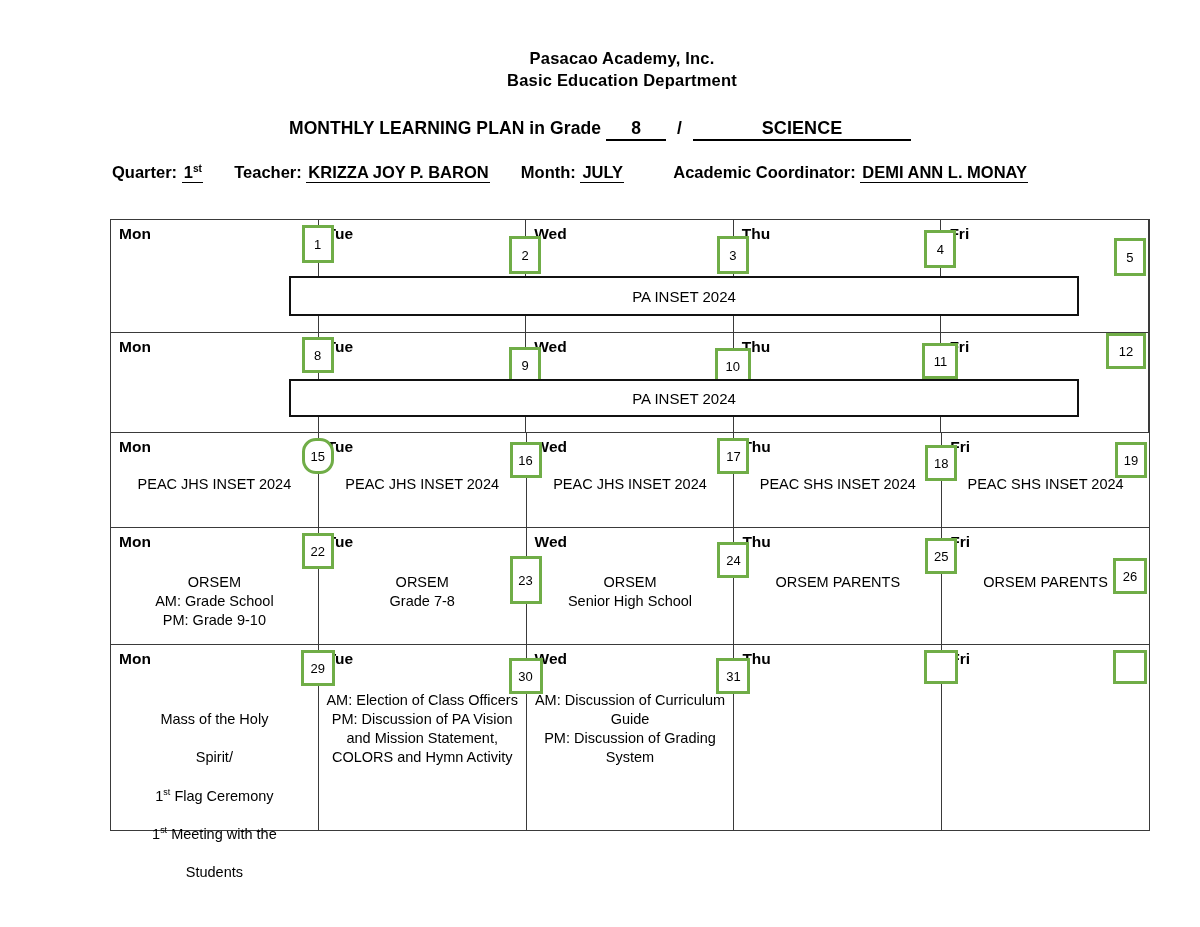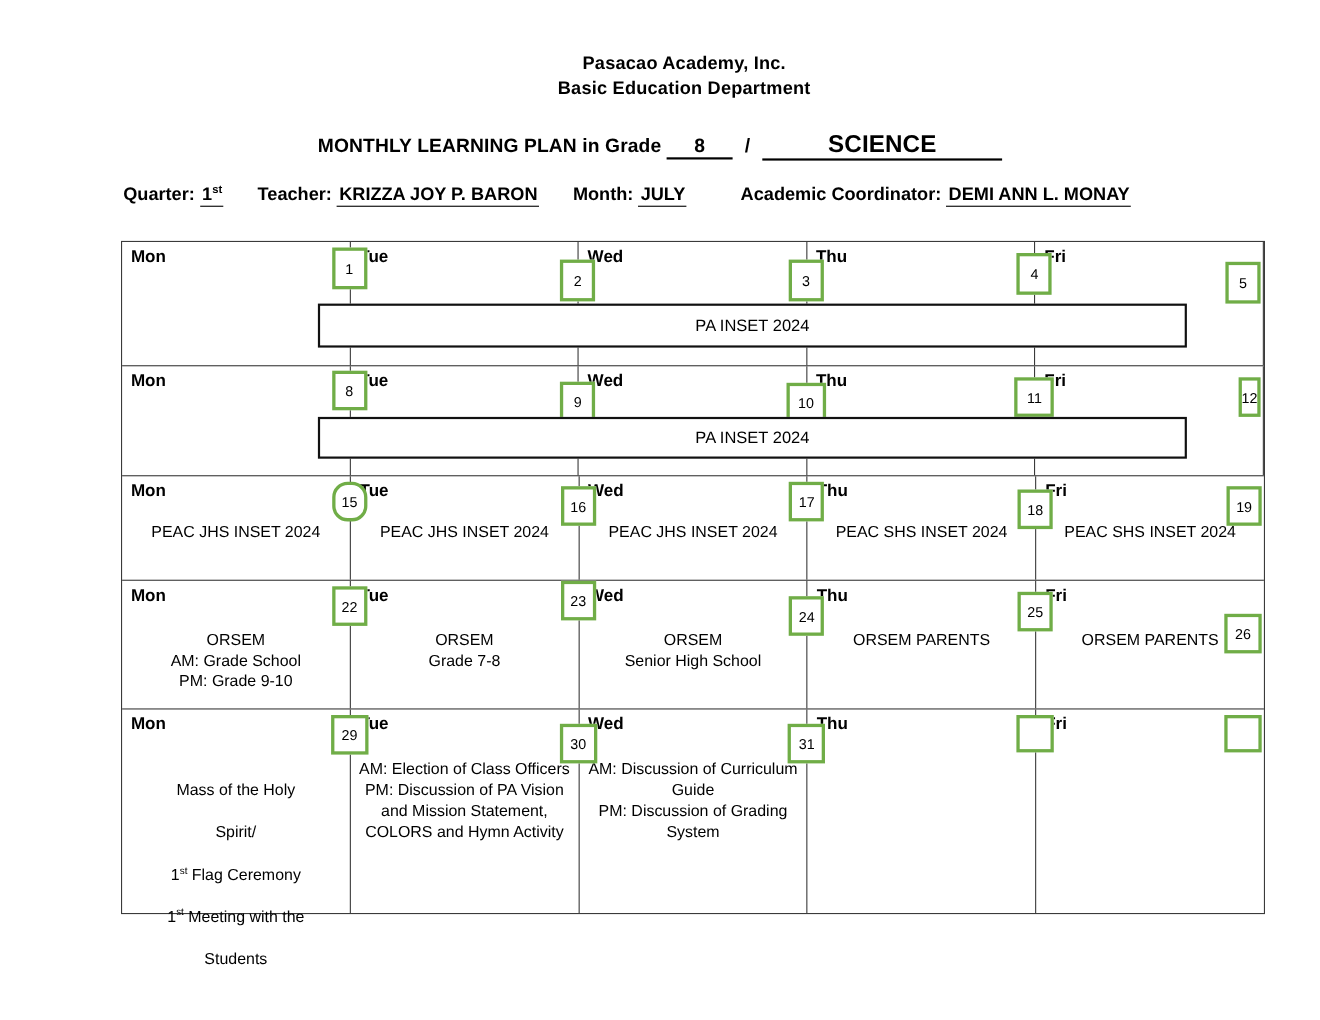--- a/index.html
+++ b/index.html
@@ -42,21 +42,21 @@
     text-align: center;
     font-weight: bold;
   }
   .plan-title .blank.grade {
     min-width: 52px;
     padding: 0 4px;
   }
   .plan-title .blank.subject {
     min-width: 210px;
     padding: 0 4px;
-    font-size: 22px;
+    font-size: 18px;
   }
   .plan-title .slash {
     padding: 0 6px;
   }
 
   
   .meta-row {
     margin: 22px 0 0 0;
     padding: 0 14px 0 112px;
     font-size: 16.5px;
@@ -230,21 +230,21 @@
     <div class="day-cell">
       <span class="day-label">Wed</span>
       <span class="date-chip" style="width:36px;height:36px;top:15px;right:-18px;">10</span>
     </div>
     <div class="day-cell">
       <span class="day-label">Thu</span>
       <span class="date-chip" style="width:36px;height:36px;top:10px;right:-18px;">11</span>
     </div>
     <div class="day-cell">
       <span class="day-label">Fri</span>
-      <span class="date-chip" style="width:20px;height:36px;top:10px;right:2px;">12</span>
+      <span class="date-chip" style="width:40px;height:36px;top:0;right:2px;">12</span>
     </div>
     <div class="banner" style="left:178px;right:70px;top:46px;height:38px;">PA INSET 2024</div>
   </div>
 
   <div class="week-row row-h3">
     <div class="day-cell">
       <span class="day-label">Mon</span>
       <span class="date-chip" style="width:32px;height:36px;top:5px;right:-16px;border-radius:14px;">15</span>
       <span class="cell-text" style="top:42px;">PEAC JHS INSET 2024</span>
     </div>
@@ -273,21 +273,21 @@
   <div class="week-row row-h4">
     <div class="day-cell">
       <span class="day-label">Mon</span>
       <span class="date-chip" style="width:32px;height:36px;top:5px;right:-16px;">22</span>
       <span class="cell-text" style="top:45px;">ORSEM
 AM: Grade School
 PM: Grade 9-10</span>
     </div>
     <div class="day-cell">
       <span class="day-label">Tue</span>
-      <span class="date-chip" style="width:32px;height:36px;top:0;right:-16px;">23</span>
+      <span class="date-chip" style="width:32px;height:48px;top:28px;right:-16px;">23</span>
       <span class="cell-text" style="top:45px;">ORSEM
 Grade 7-8</span>
     </div>
     <div class="day-cell">
       <span class="day-label">Wed</span>
       <span class="date-chip" style="width:32px;height:36px;top:14px;right:-16px;">24</span>
       <span class="cell-text" style="top:45px;">ORSEM
 Senior High School</span>
     </div>
     <div class="day-cell">

